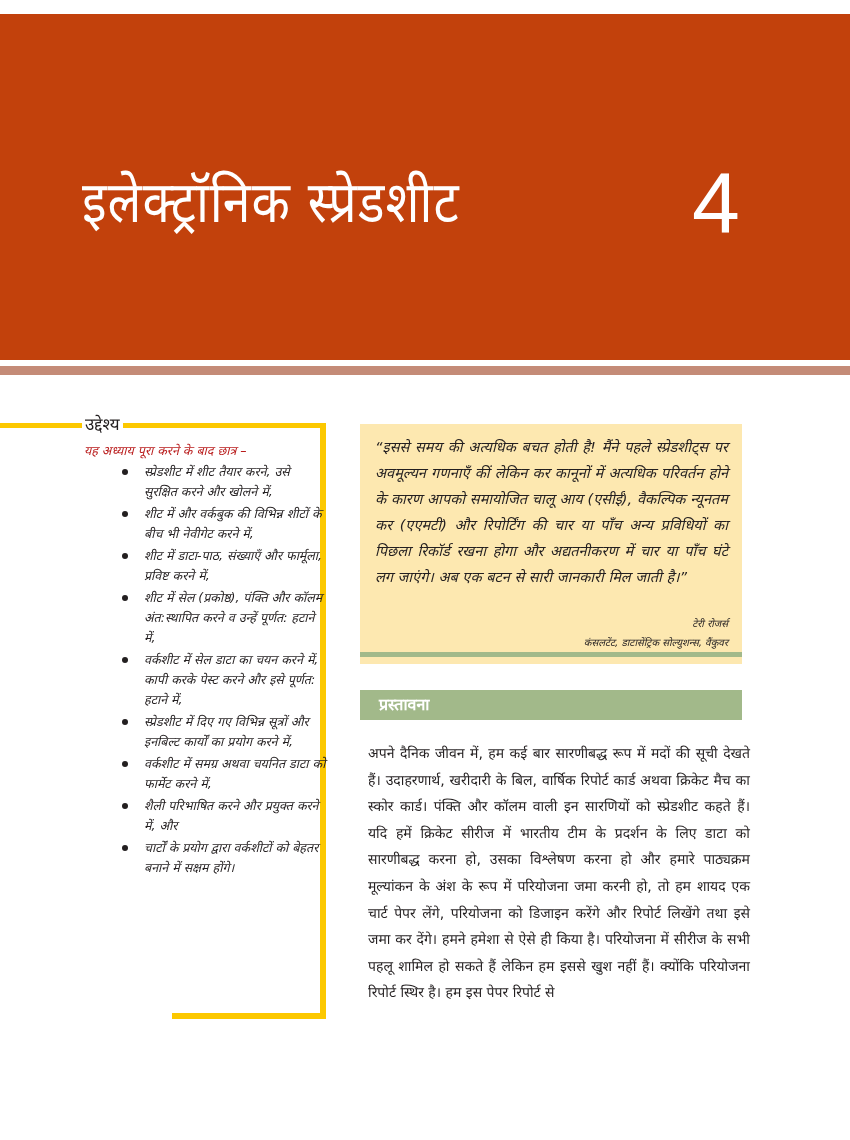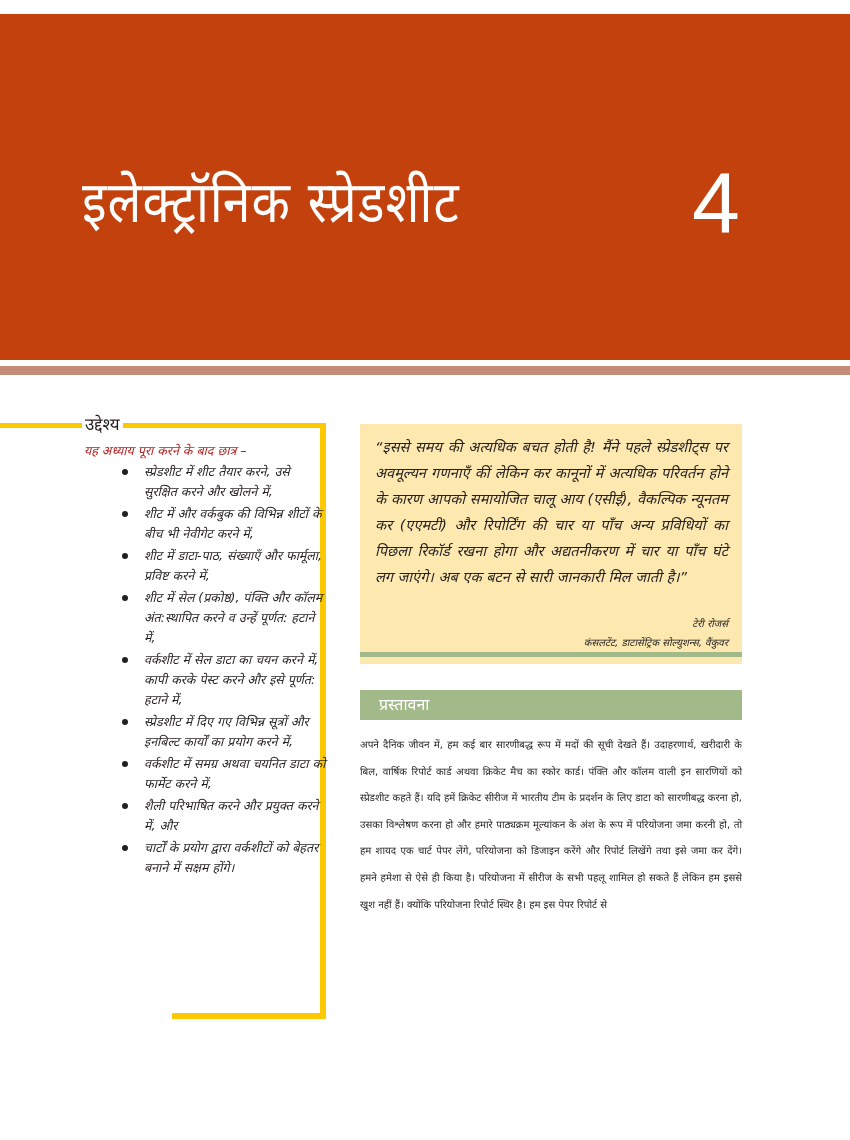--- a/index.html
+++ b/index.html
@@ -61,26 +61,26 @@
     position: absolute; right: 14px; top: 190px; text-align: right; font-size: 10px; font-style: italic;
     line-height: 19px; color: #231f20;
   }
   .quote-rule { position: absolute; left: 360px; top: 652px; width: 382px; height: 5px; background: #a2b98a; }
 
   
   .section-bar {
     position: absolute; left: 360px; top: 690px; width: 382px; height: 30px; background: #a2b98a;
   }
   .section-title {
-    position: absolute; left: 19px; top: 3px; font-size: 16px; font-weight: normal; color: #ffffff; line-height: 24px;
+    position: absolute; left: 19px; top: 3px; font-size: 16px; font-weight: bold; color: #ffffff; line-height: 24px;
   }
 
   .body-text {
-    position: absolute; left: 360px; top: 732px; width: 382px; font-size: 10px; line-height: 26.6px;
-    text-align: justify; color: #231f20; margin: 0;
+    position: absolute; left: 360px; top: 732px; width: 382px; font-size: 14px; line-height: 26.6px;
+    text-align: justify; color: #231f20; margin: 8px;
   }
 </style>
 </head>
 <body>
 
 <div class="header">
   <div class="chapter-title">इलेक्ट्रॉनिक स्प्रेडशीट</div>
   <div class="chapter-number">4</div>
 </div>
 <div class="header-stripe-gap"></div>

